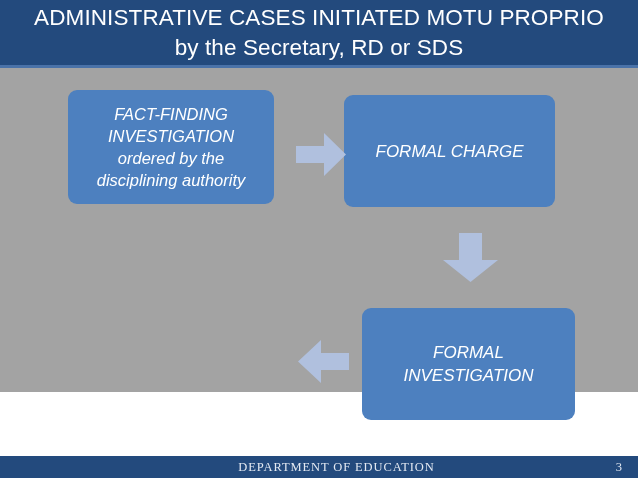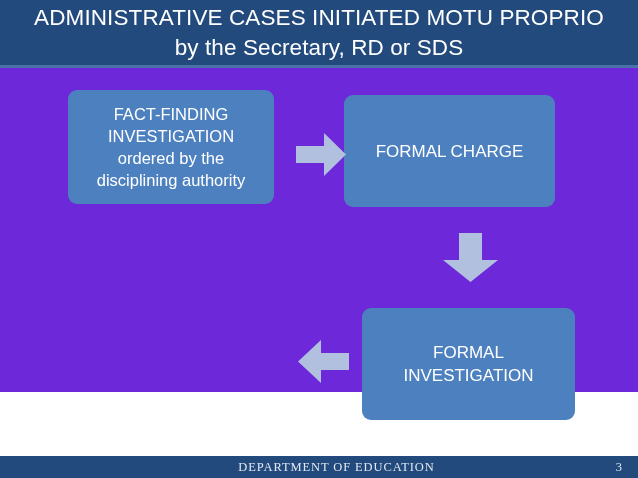--- a/index.html
+++ b/index.html
@@ -8,21 +8,21 @@
     width: 638px;
     height: 478px;
     overflow: hidden;
     background: #ffffff;
   }
 
   .slide {
     position: relative;
     width: 638px;
     height: 392px;
-    background: #6d28d9;
+    background: #a3a3a3;
     font-family: "Liberation Sans", sans-serif;
   }
 
   
   .slide-header {
     position: absolute;
     left: 0;
     top: 0;
     width: 638px;
     height: 68px;
@@ -44,20 +44,21 @@
     width: 100%;
   }
 
   
   .diagram {
     position: absolute;
     left: 0;
     top: 68px;
     width: 638px;
     height: 388px;
+    font-style: italic;
   }
 
   .node {
     position: absolute;
     background: #4d80bf;
     border-radius: 9px;
     color: #ffffff;
     display: flex;
     align-items: center;
     justify-content: center;

